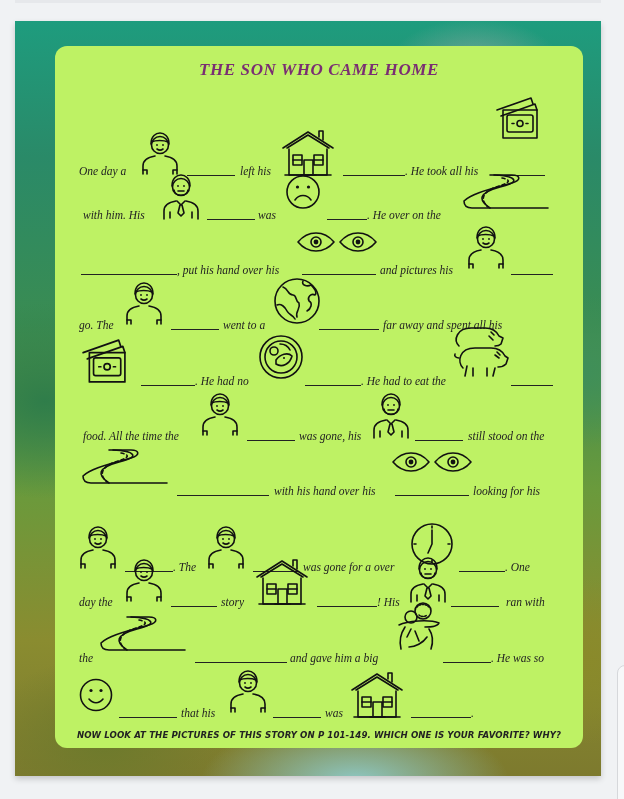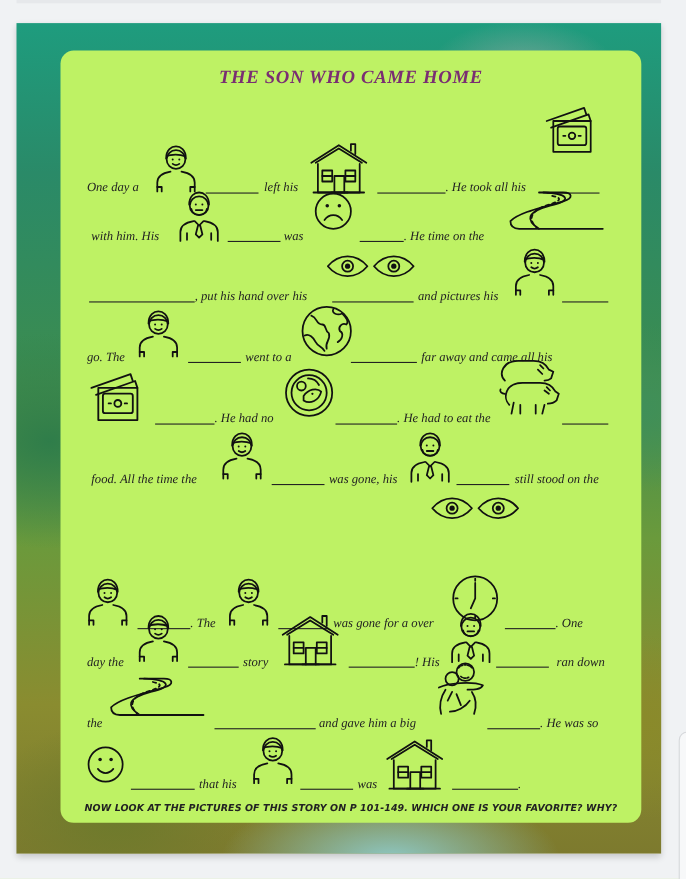--- a/index.html
+++ b/index.html
@@ -103,21 +103,21 @@
     <span class="seg" style="left:203px">was</span>
     <span class="ico" style="left:230px;top:-28px">
       <svg width="36" height="36" viewBox="0 0 36 36">
           <circle cx="18" cy="18" r="16"></circle>
           <circle class="f" cx="12.5" cy="13" r="1.6"></circle>
           <circle class="f" cx="23.5" cy="13" r="1.6"></circle>
           <path d="M10 26c4-6 12-6 16 0"></path>
         </svg>
     </span>
     <span class="blank" style="left:272px;width:40px"></span>
-    <span class="seg" style="left:312px">. He time on the</span>
+    <span class="seg" style="left:312px">. He over on the</span>
     <span class="ico" style="left:407px;top:-29px">
       <svg width="88" height="36" viewBox="0 0 88 36">
           <path d="M28 2h22c8 0 10 5 0 8C20 18 8 22 2 28c0 6 4 7 8 7h76"></path>
           <path d="M32 2c22 1 28 7 6 12C16 20 16 27 28 35"></path>
           <path d="M40 5c10 2 8 5-6 9C20 19 18 27 26 34" stroke-dasharray="3 3"></path>
         </svg>
     </span>
   </div>
 
   <div class="line" style="top:211px;width:528px;">
@@ -168,21 +168,21 @@
     <span class="seg" style="left:168px">went to a</span>
     <span class="ico" style="left:218px;top:-35px">
       <svg width="48" height="48" viewBox="0 0 48 48">
           <circle cx="24" cy="24" r="22"></circle>
           <path d="M10 10c6 2 4 8 10 8 4 0 2 6 6 8 2 6-4 8-2 14"></path>
           <path d="M30 4c-2 4 4 6 8 4 4 4 6 8 4 10-4-2-8 2-6 6 4 2 2 8-2 10"></path>
           <path d="M4 28c4-2 8 2 10 6 2 4 6 4 8 8"></path>
         </svg>
     </span>
     <span class="blank" style="left:264px;width:60px"></span>
-    <span class="seg" style="left:328px">far away and came all his</span>
+    <span class="seg" style="left:328px">far away and spent all his</span>
   </div>
 
   <div class="line" style="top:377px;width:528px;">
     <span class="seg" style="left:28px">food. All the time the</span>
     <span class="ico" style="left:144px;top:-32px">
       <svg width="42" height="46" viewBox="0 0 42 46">
           <path d="M12 14c0-8 5-11 9-11s9 3 9 11"></path>
           <circle cx="21" cy="15" r="8.5"></circle>
           <path d="M13 12c3-2 12-2 16 0"></path>
           <circle class="f" cx="18" cy="15" r="0.9"></circle>
@@ -242,20 +242,33 @@
           <path d="M40 8l3 3M38 12l4 4"></path>
           <path d="M14 52l2-10M22 52v-8M36 52v-8M42 52l2-8"></path>
           <path d="M12 44c-6-6-4-20 12-20h16c8 0 12 4 14 8l3 2-2 6c-2 2-5 3-8 3"></path>
           <path d="M46 28l3 3M44 31l4 3"></path>
           <path d="M8 34c-3 0-5-2-4-4"></path>
         </svg>
     </span>
     <span class="blank" style="left:456px;width:42px"></span>
   </div>
 
+  <div class="line" style="top:432px;width:528px;">
+    <span class="ico" style="left:26px;top:-30px">
+      <svg width="88" height="36" viewBox="0 0 88 36">
+          <path d="M28 2h22c8 0 10 5 0 8C20 18 8 22 2 28c0 6 4 7 8 7h76"></path>
+          <path d="M32 2c22 1 28 7 6 12C16 20 16 27 28 35"></path>
+          <path d="M40 5c10 2 8 5-6 9C20 19 18 27 26 34" stroke-dasharray="3 3"></path>
+        </svg>
+    </span>
+    <span class="blank" style="left:122px;width:92px"></span>
+    <span class="seg" style="left:219px">with his hand over his</span>
+    <span class="blank" style="left:340px;width:74px"></span>
+    <span class="seg" style="left:418px">looking for his</span>
+  </div>
   <span class="ico" style="left:336px;top:404px;position:absolute">
     <svg width="82" height="24" viewBox="0 0 82 24">
         <path d="M2 12c10-12 26-12 36 0-10 12-26 12-36 0z"></path>
         <circle cx="20" cy="12" r="5"></circle>
         <circle class="f" cx="20" cy="12" r="2.4"></circle>
         <path d="M44 12c10-12 26-12 36 0-10 12-26 12-36 0z"></path>
         <circle cx="62" cy="12" r="5"></circle>
         <circle class="f" cx="62" cy="12" r="2.4"></circle>
       </svg>
   </span>
@@ -340,21 +353,21 @@
           <circle class="f" cx="17" cy="14" r="0.9"></circle>
           <circle class="f" cx="23" cy="14" r="0.9"></circle>
           <path d="M13 18c1 7 13 7 14 0"></path>
           <path d="M17 19h6"></path>
           <path d="M3 47v-8c0-6 6-9 12-10M37 47v-8c0-6-6-9-12-10"></path>
           <path d="M16 29l4 4 4-4M19 33l-2 8 3 3 3-3-2-8"></path>
           <path d="M9 40v6M31 40v6"></path>
         </svg>
     </span>
     <span class="blank" style="left:396px;width:48px"></span>
-    <span class="seg" style="left:451px">ran down</span>
+    <span class="seg" style="left:451px">ran with</span>
   </div>
 
   <div class="line" style="top:599px;width:528px;">
     <span class="seg" style="left:24px">the</span>
     <span class="ico" style="left:44px;top:-30px">
       <svg width="88" height="36" viewBox="0 0 88 36">
           <path d="M28 2h22c8 0 10 5 0 8C20 18 8 22 2 28c0 6 4 7 8 7h76"></path>
           <path d="M32 2c22 1 28 7 6 12C16 20 16 27 28 35"></path>
           <path d="M40 5c10 2 8 5-6 9C20 19 18 27 26 34" stroke-dasharray="3 3"></path>
         </svg>

